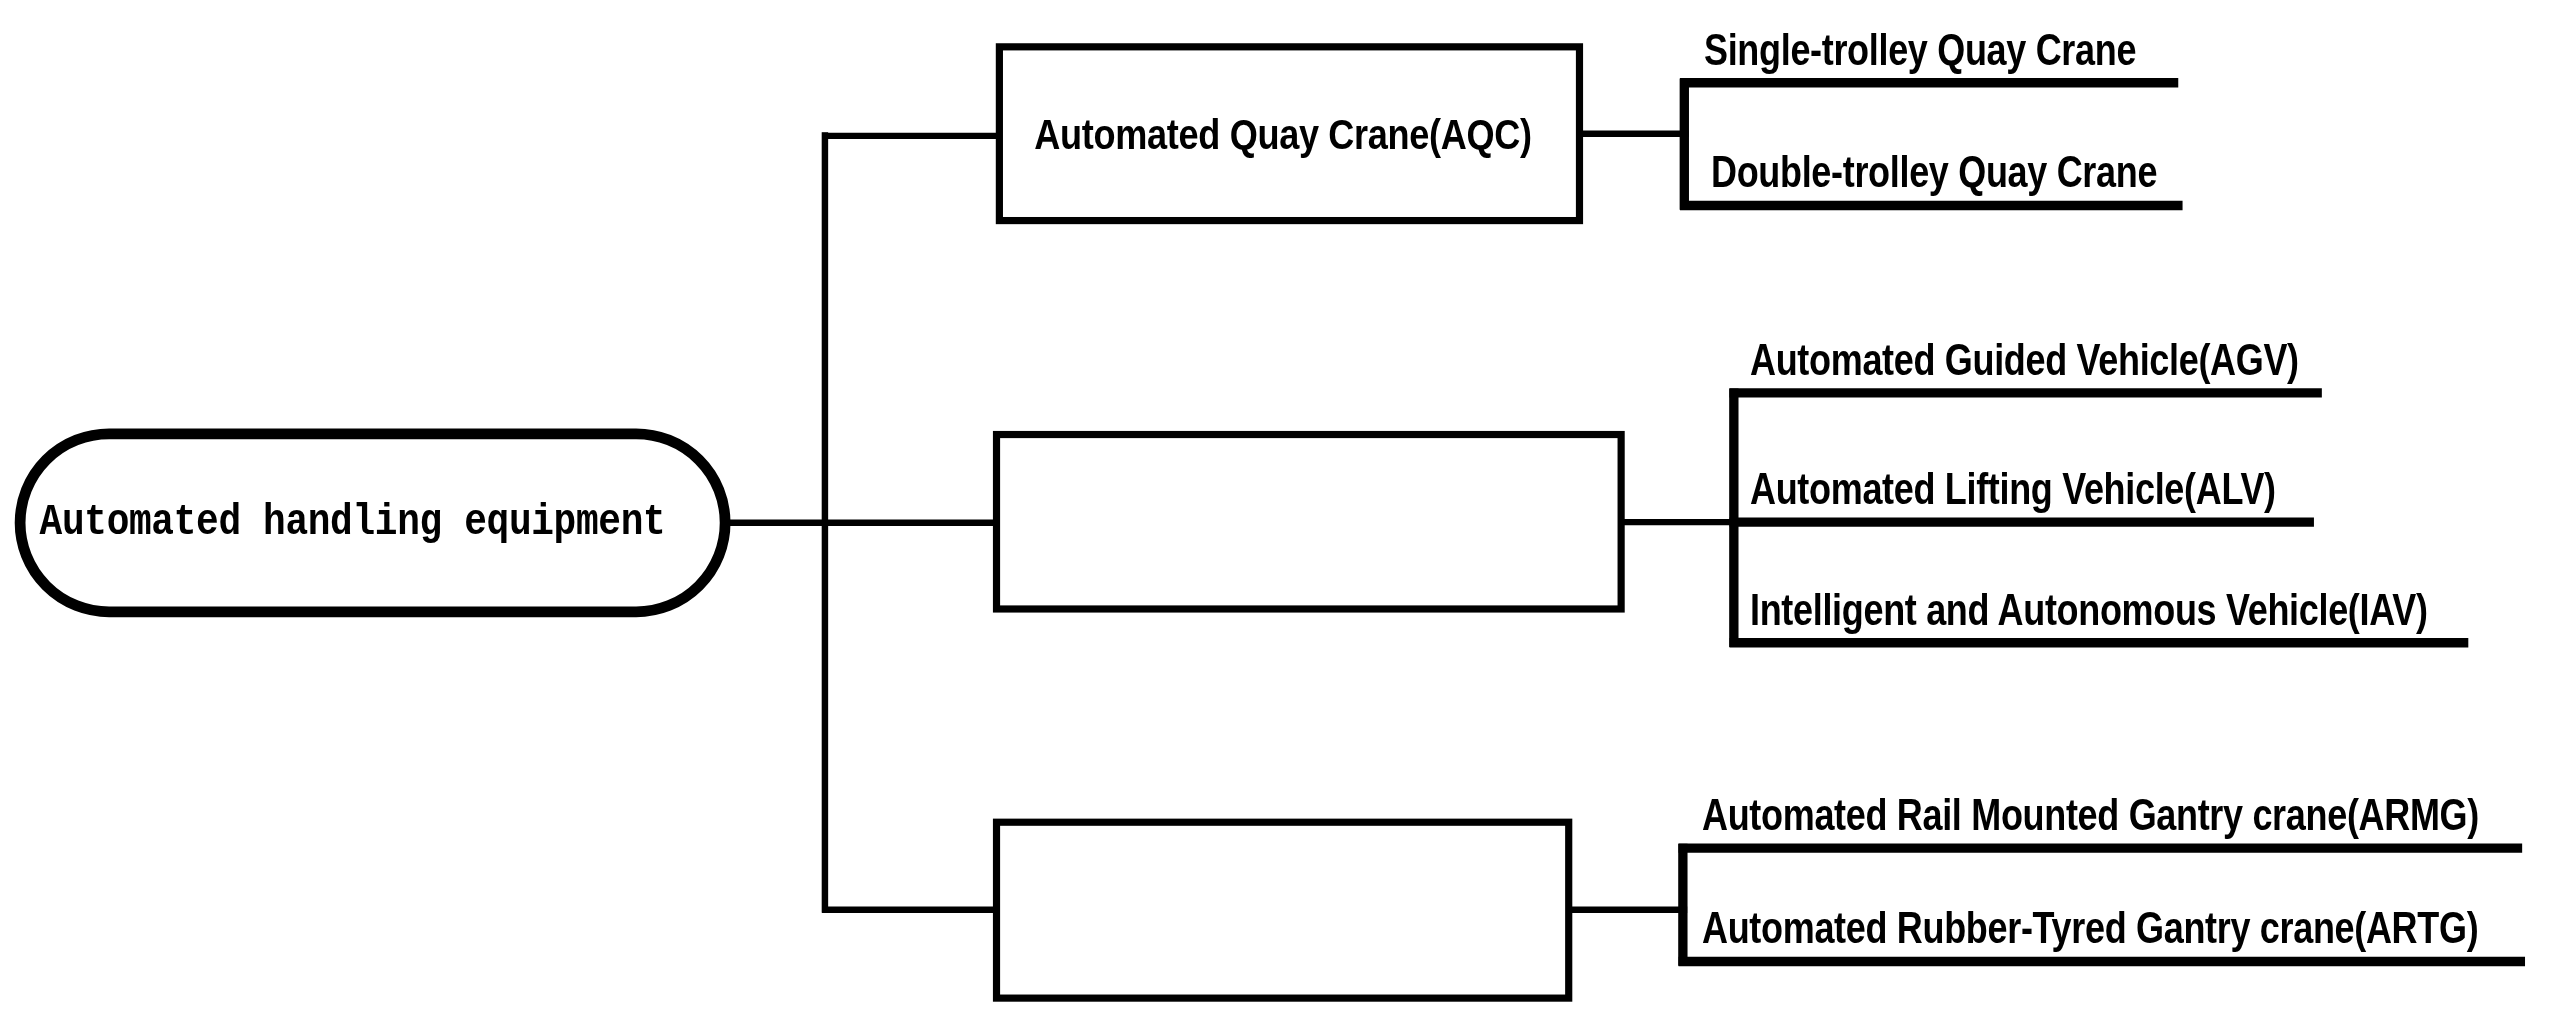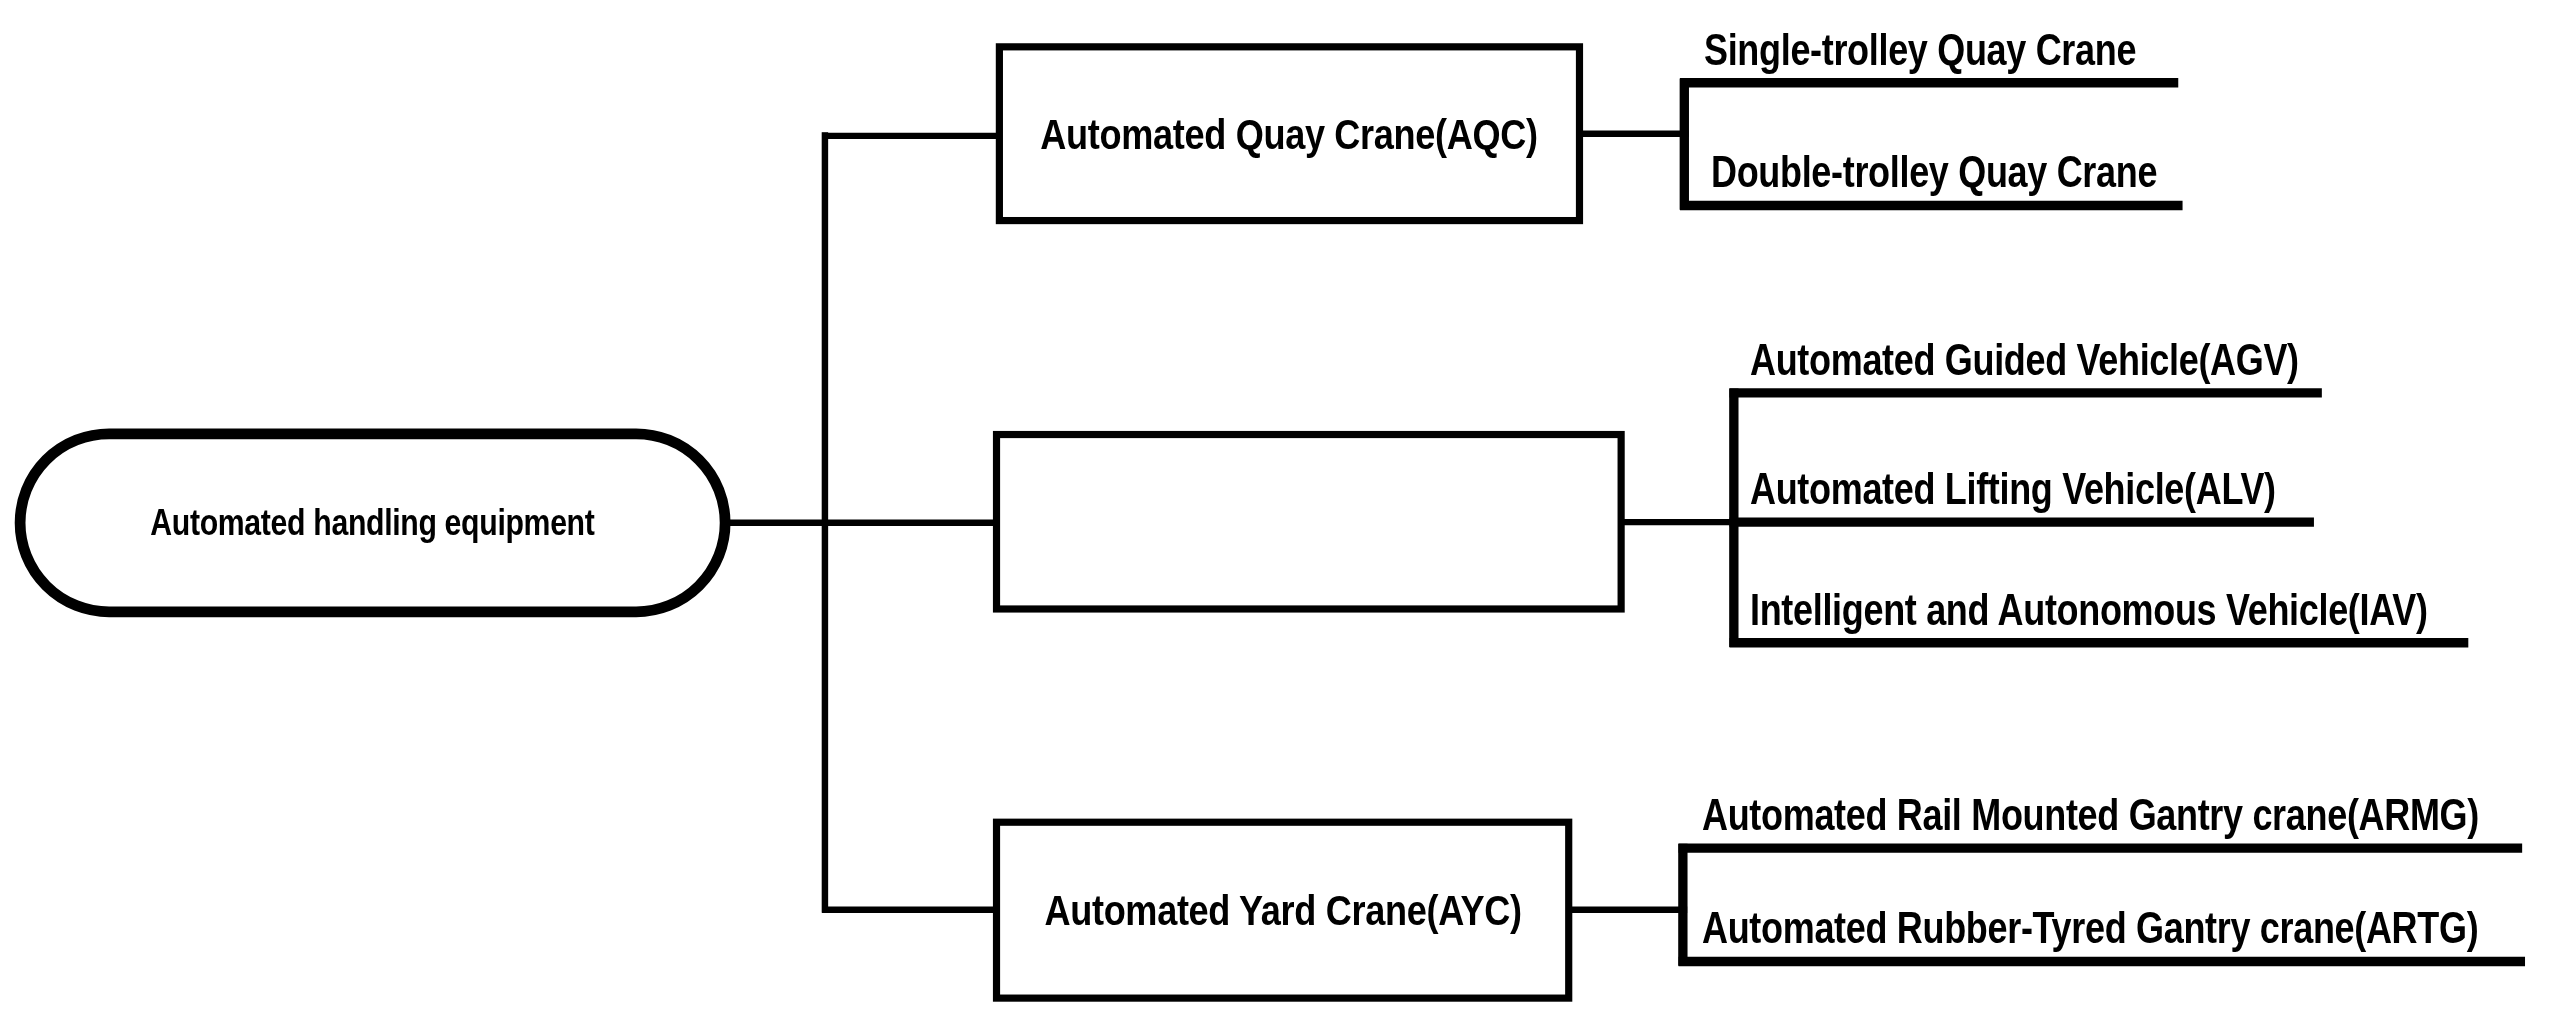--- a/index.html
+++ b/index.html
@@ -31,34 +31,35 @@
   }
   .leaf-label {
     font-size: 45px;
     line-height: 45px;
     transform: scaleX(0.80);
     transform-origin: left center;
   }
   .node-label {
     display: flex;
     align-items: center;
-    justify-content: center;
+    justify-content: flex-end;
     text-align: center;
     font-size: 43px;
     line-height: 46px;
   }
   .node-label > span {
     display: inline-block;
     transform: scaleX(0.84);
     transform-origin: center center;
     white-space: nowrap;
     font-weight: 700;
   }
   .root-label {
-    font-size: 36px;
+    font-size: 45px;
+    font-family: Liberation Mono, monospace;
   }
 </style>
 </head>
 <body>
 
 <div id="diagram">
 
   <svg id="wires" width="2576" height="1027" viewBox="0 0 3588 1430" xmlns="http://www.w3.org/2000/svg">
     <g stroke="#000000" fill="none">
 
@@ -93,23 +94,20 @@
 
   <div class="label node-label root-label" style="left:20px; top:434px; width:705px; height:178px;">
     <span>Automated handling equipment</span>
   </div>
 
   <div class="label node-label" style="left:999px; top:47px; width:580px; height:174px;">
     <span>Automated Quay Crane(AQC)</span>
   </div>
 
 
-  <div class="label node-label" style="left:997px; top:822px; width:572px; height:176px;">
-    <span>Automated Yard Crane(AYC)</span>
-  </div>
 
   <div class="label leaf-label" style="left:1704px; top:26.6px;">Single-trolley Quay Crane</div>
   <div class="label leaf-label" style="left:1711px; top:149px;">Double-trolley Quay Crane</div>
 
   <div class="label leaf-label" style="left:1750px; top:337px;">Automated Guided Vehicle(AGV)</div>
   <div class="label leaf-label" style="left:1750px; top:466px;">Automated Lifting Vehicle(ALV)</div>
   <div class="label leaf-label" style="left:1750px; top:587px;">Intelligent and Autonomous Vehicle(IAV)</div>
 
   <div class="label leaf-label" style="left:1702px; top:792px;">Automated Rail Mounted Gantry crane(ARMG)</div>
   <div class="label leaf-label" style="left:1702px; top:905px;">Automated Rubber-Tyred Gantry crane(ARTG)</div>

